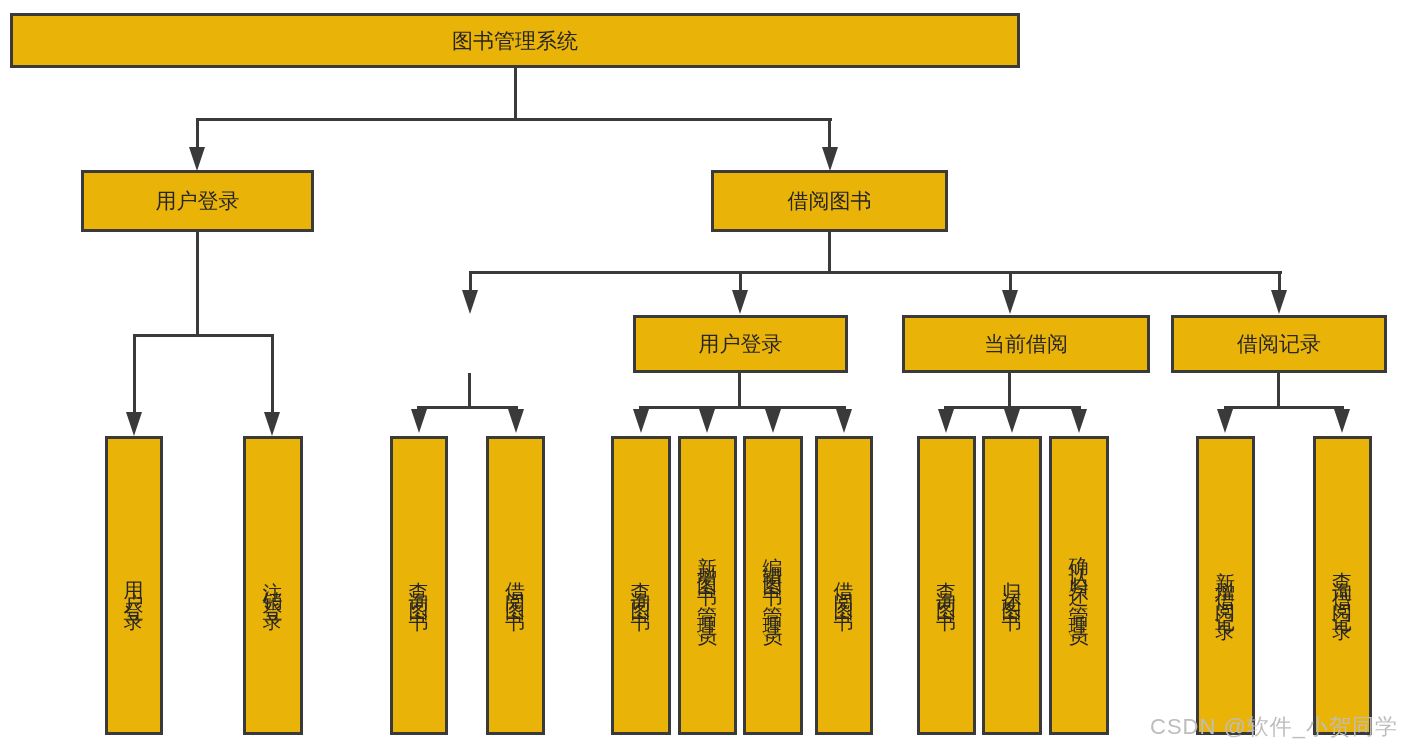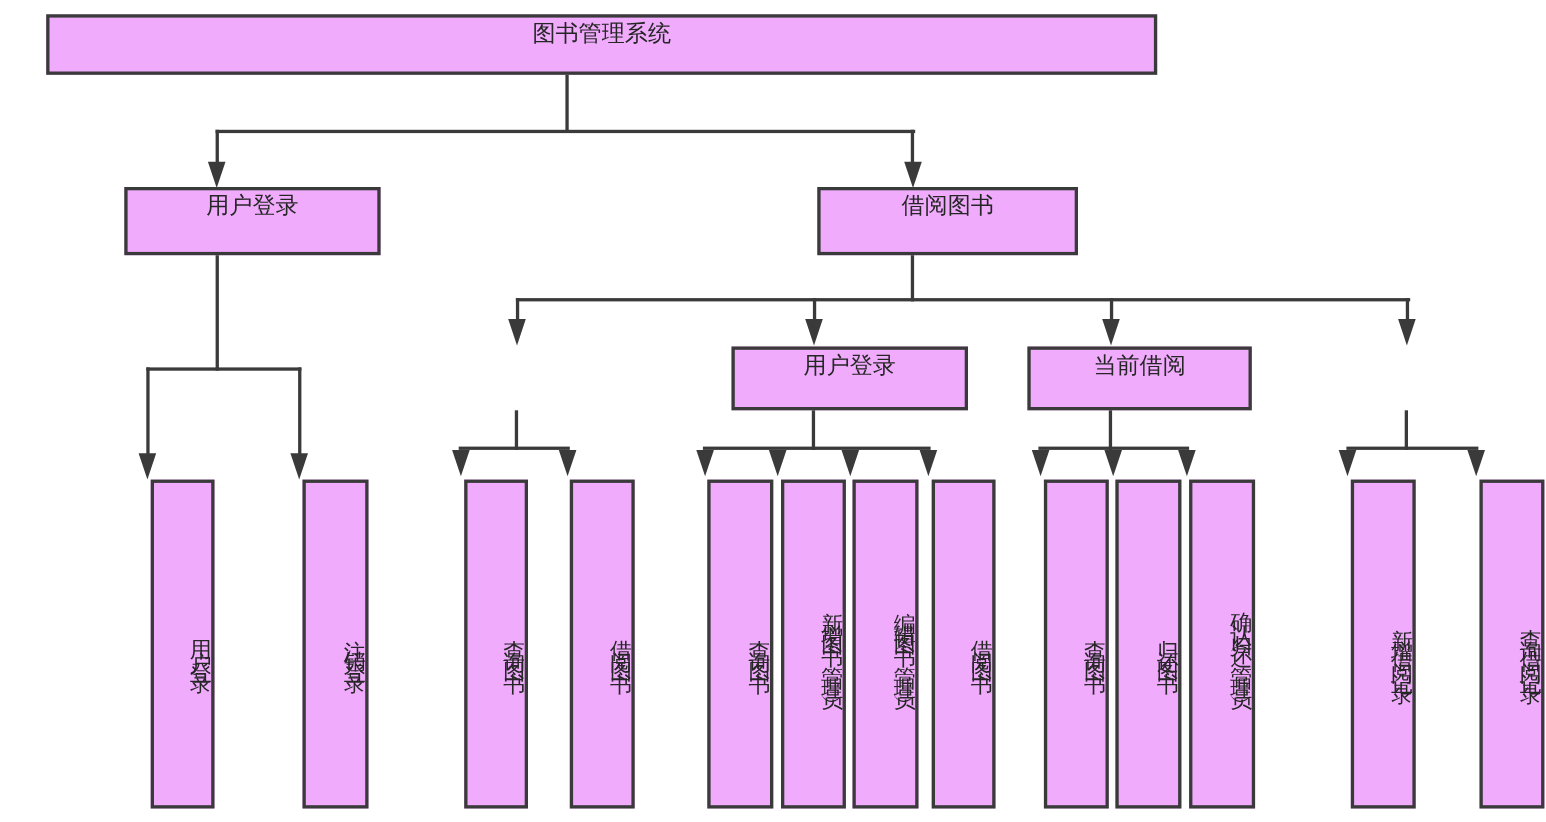--- a/index.html
+++ b/index.html
@@ -2,24 +2,24 @@
 <html style="--line: #3a3a3a; --text: #262626; --watermark: #bdbdbd; --background: #ffffff;"><head>
 <meta charset="utf-8">
 <style>
   html,body{margin:0;padding:0;background:#fff;}
   .stage{
     position:relative;width:1405px;height:747px;overflow:hidden;
     background:var(--background,#ffffff);
     font-family:"Liberation Sans","DejaVu Sans",sans-serif;
   }
   .box{
-    position:absolute;box-sizing:border-box;background:#f0abfc;
+    position:absolute;box-sizing:border-box;background:#eab308;
     border:3px solid var(--line,#3a3a3a);
-    display:flex;justify-content:center;
-    color:var(--text,#262626);font-size:21px;text-align:center;margin-left:32px;
+    display:flex;align-items:center;justify-content:center;
+    color:var(--text,#262626);font-size:21px;text-align:center;
   }
   .vbox{
     writing-mode:vertical-rl;text-orientation:mixed;
     font-size:20px;letter-spacing:10px;line-height:1;padding:6px 0;
   }
   .hline,.vline{position:absolute;background:var(--line,#3a3a3a);}
   .arrow{
     position:absolute;width:0;height:0;
     border-left:8px solid transparent;border-right:8px solid transparent;
     border-top:24px solid var(--line,#3a3a3a);
@@ -67,22 +67,25 @@
   <div class="vline" style="left:739px;top:271px;width:3px;height:22px;"></div>
   <div class="arrow" style="left:732px;top:290px;"></div>
   <div class="vline" style="left:1009px;top:271px;width:3px;height:22px;"></div>
   <div class="arrow" style="left:1002px;top:290px;"></div>
   <div class="vline" style="left:1278px;top:271px;width:3px;height:22px;"></div>
   <div class="arrow" style="left:1271px;top:290px;"></div>
 
   <div class="box" style="left:633px;top:315px;width:215px;height:58px;">
     <span>用户登录</span>
   </div>
-  <div class="box" style="left:902px;top:315px;width:204px;height:58px;font-family:Liberation Mono, monospace;">
+  <div class="box" style="left:902px;top:315px;width:248px;height:58px;font-family:Liberation Mono, monospace;">
     <span>当前借阅</span>
+  </div>
+  <div class="box" style="left:1171px;top:315px;width:216px;height:58px;">
+    <span>借阅记录</span>
   </div>
 
   <div class="vline" style="left:468px;top:373px;width:3px;height:36px;"></div>
   <div class="hline" style="left:417px;top:406px;width:101px;height:3px;"></div>
   <div class="arrow" style="left:411px;top:409px;"></div>
   <div class="arrow" style="left:508px;top:409px;"></div>
 
   <div class="vline" style="left:738px;top:373px;width:3px;height:36px;"></div>
   <div class="hline" style="left:639px;top:406px;width:207px;height:3px;"></div>
   <div class="arrow" style="left:633px;top:409px;"></div>
@@ -138,14 +141,15 @@
     <span>确认归还（管理员）</span>
   </div>
 
   <div class="box vbox" style="left:1196px;top:436px;width:59px;height:299px;">
     <span>新增借阅记录</span>
   </div>
   <div class="box vbox" style="left:1313px;top:436px;width:59px;height:299px;">
     <span>查询借阅记录</span>
   </div>
 
+  <div class="watermark">CSDN @软件_小贺同学</div>
 
 </div>
 
 </body></html>

